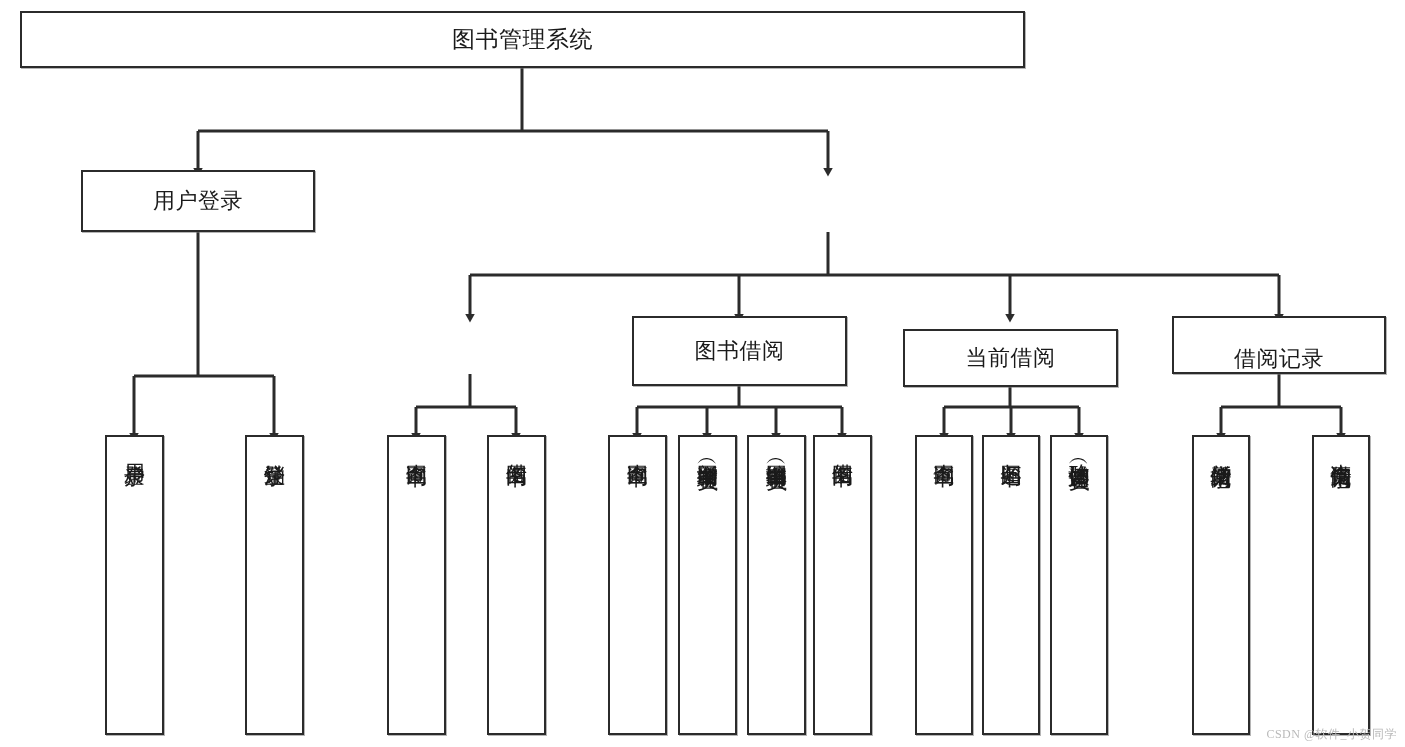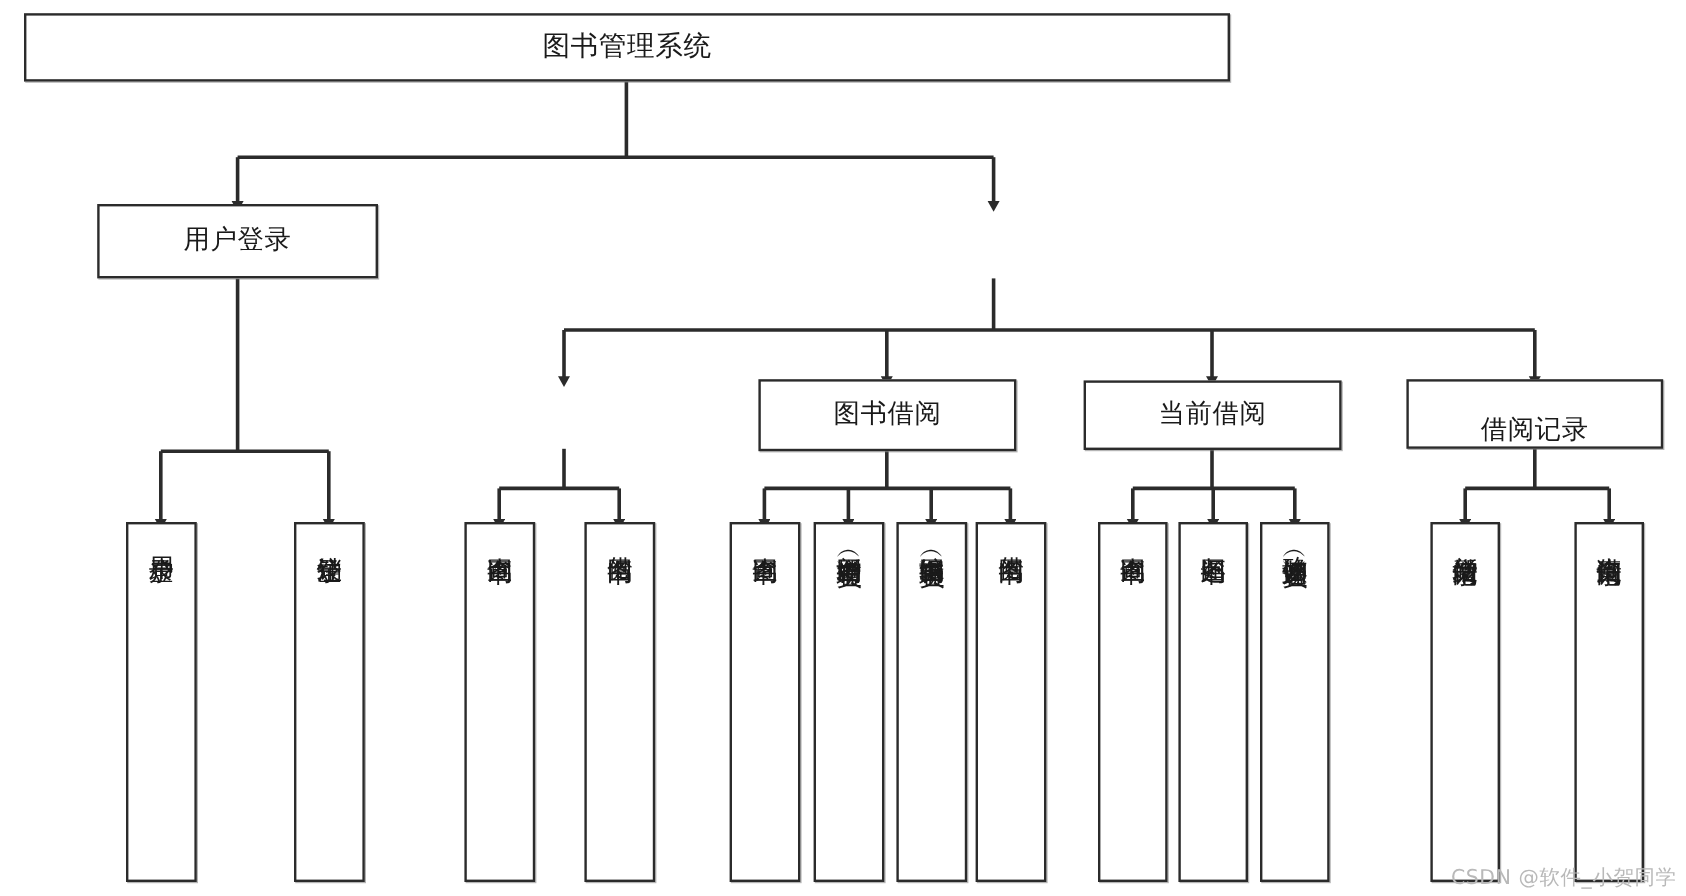--- a/index.html
+++ b/index.html
@@ -61,25 +61,26 @@
     writing-mode: vertical-rl;
     text-orientation: upright;
     font-size: 21px;
     line-height: 1.05;
     letter-spacing: 1px;
   }
   #watermark {
     position: absolute;
     right: 8px;
     bottom: 4px;
-    font-size: 17px;
+    font-size: 12px;
     color: #b9b9b9;
     letter-spacing: 0.5px;
     user-select: none;
     white-space: nowrap;
+    font-family: Liberation Serif, serif;
   }
 </style>
 </head>
 <body>
 
 <div id="diagram-root">
 
   <svg id="edge-layer" viewBox="0 0 1405 747" xmlns="http://www.w3.org/2000/svg">
     <defs>
       <marker id="arrow" markerWidth="11" markerHeight="11" refX="1.5" refY="5" orient="auto" markerUnits="userSpaceOnUse">
@@ -124,24 +125,24 @@
   </svg>
 
   <div class="node root horiz" style="left: 20px; top: 11px; width: 1005px; height: 57px;">
     <span class="node-label">图书管理系统</span>
   </div>
 
   <div class="node horiz" style="left: 81px; top: 170px; width: 234px; height: 62px;">
     <span class="node-label">用户登录</span>
   </div>
 
-  <div class="node horiz" style="left: 632px; top: 316px; width: 215px; height: 60px;">
+  <div class="node horiz" style="left: 632px; top: 316px; width: 215px; height: 70px;">
     <span class="node-label">图书借阅</span>
   </div>
-  <div class="node horiz" style="left: 903px; top: 317px; width: 215px; height: 58px; justify-content: center;">
+  <div class="node horiz" style="left: 903px; top: 329px; width: 215px; height: 58px; justify-content: center;">
     <span class="node-label">当前借阅</span>
   </div>
   <div class="node horiz" style="left: 1172px; top: 316px; width: 214px; height: 58px; align-items: flex-end;">
     <span class="node-label">借阅记录</span>
   </div>
 
   <div class="node vert" style="left: 105px; top: 435px; width: 59px; height: 300px;">
     <span class="node-label">用户登录</span>
   </div>
   <div class="node vert" style="left: 245px; top: 435px; width: 59px; height: 300px;">

